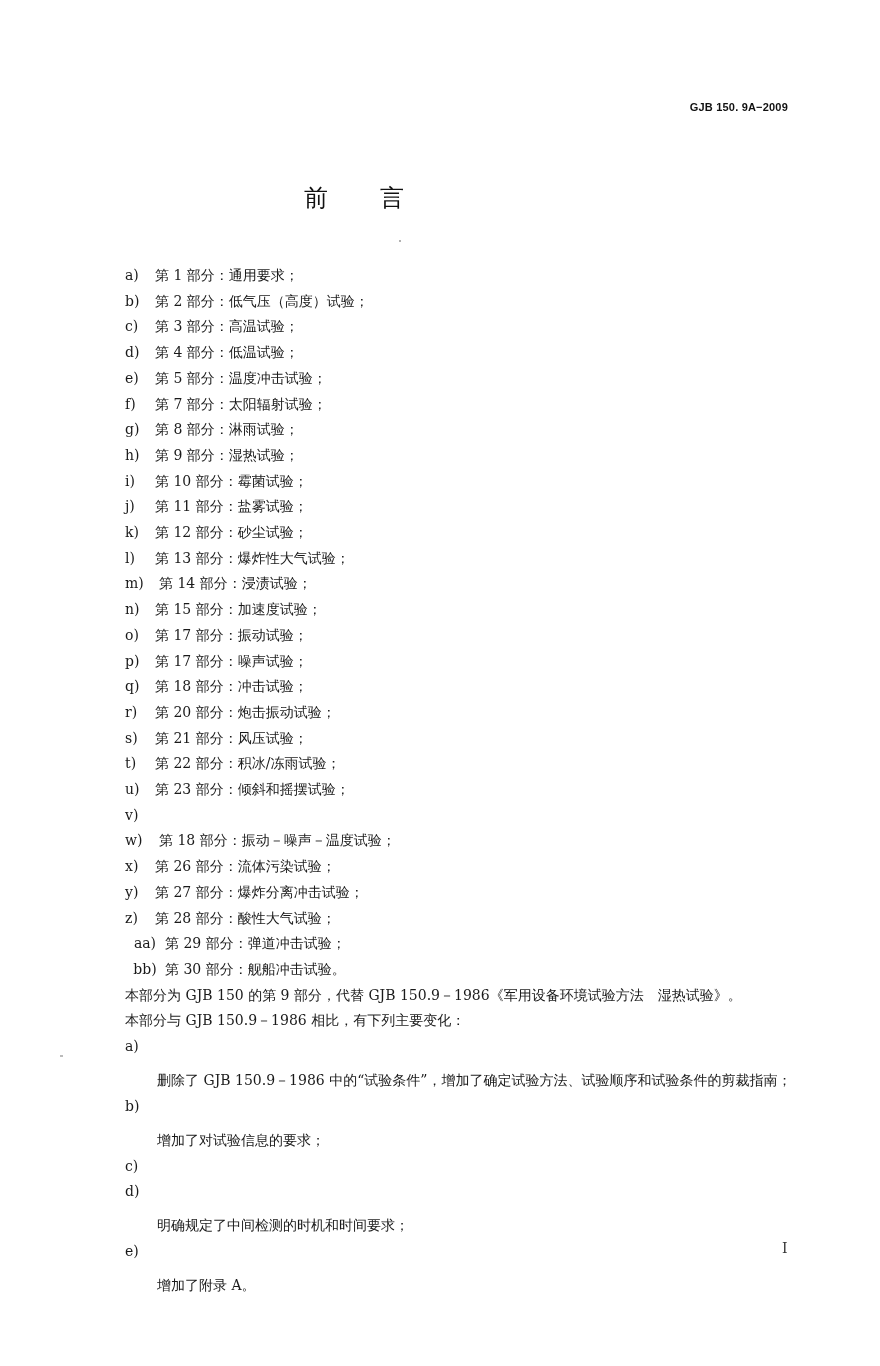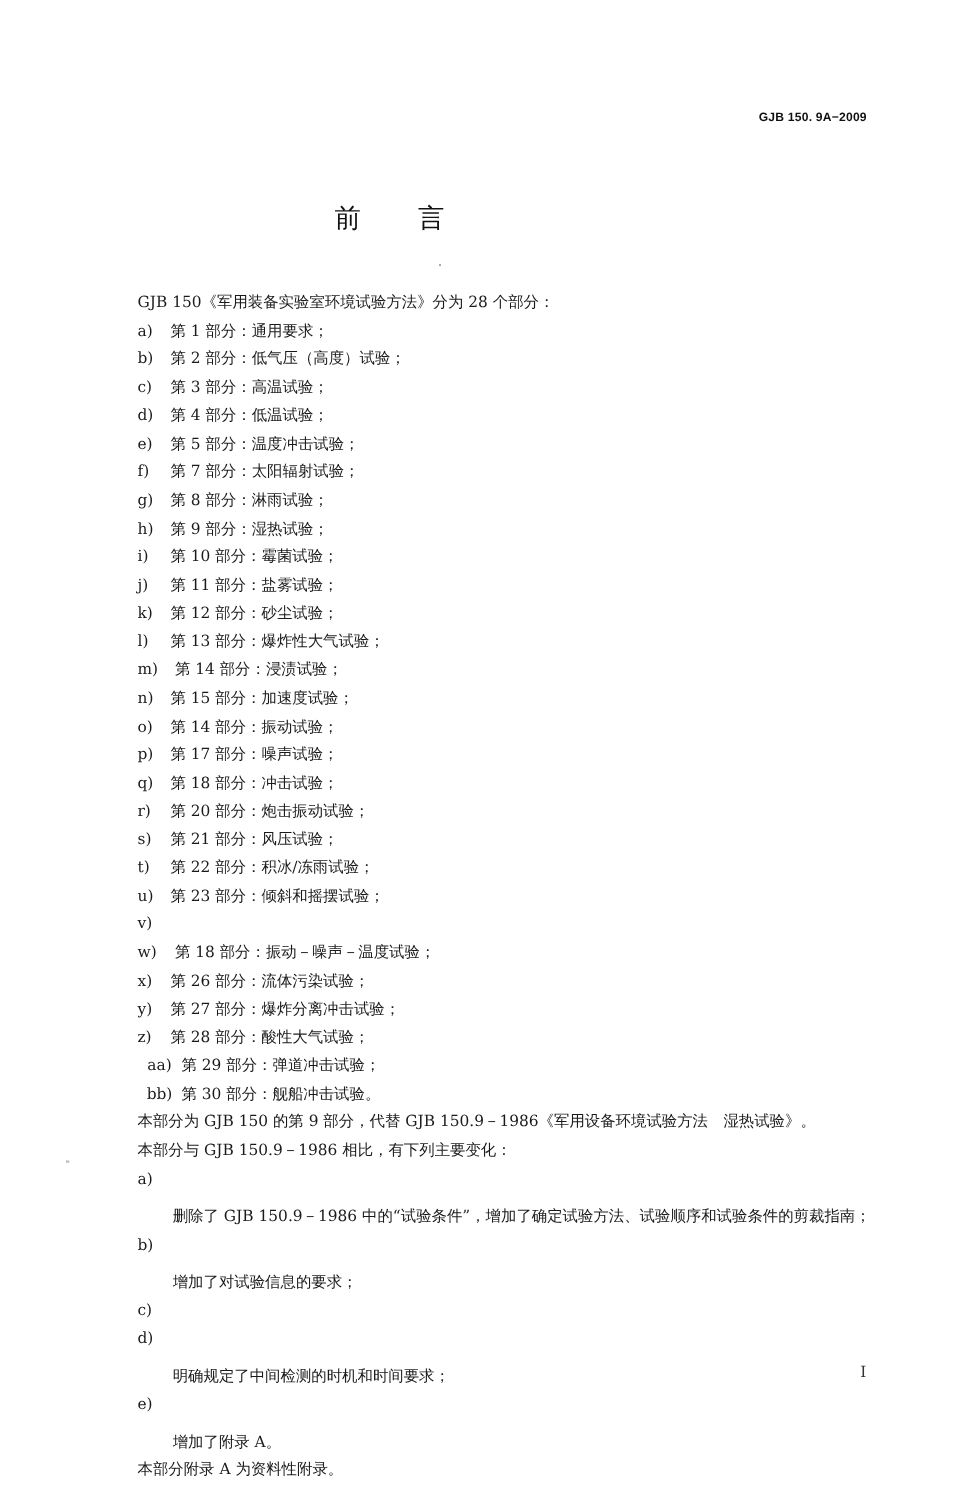--- a/index.html
+++ b/index.html
@@ -41,21 +41,20 @@
 </head>
 <body>
 
 <div class="std-code">GJB 150. 9A−2009</div>
 
 <div class="title">前言</div>
 <div class="dot"></div>
 <div class="margin-mark"></div>
 
 <div class="body">
-  <div class="line">GJB 150《军用装备实验室环境试验方法》分为 28 个部分：</div>
 
   <div>
     <div class="item">
         <span class="lbl">a)</span>
         <span>第 1 部分：通用要求；</span>
       </div>
     <div class="item">
         <span class="lbl">b)</span>
         <span>第 2 部分：低气压（高度）试验；</span>
       </div>
@@ -102,21 +101,21 @@
     <div class="item wide">
         <span class="lbl">m)</span>
         <span>第 14 部分：浸渍试验；</span>
       </div>
     <div class="item">
         <span class="lbl">n)</span>
         <span>第 15 部分：加速度试验；</span>
       </div>
     <div class="item">
         <span class="lbl">o)</span>
-        <span>第 14 部分：振动试验；</span>
+        <span>第 17 部分：振动试验；</span>
       </div>
     <div class="item">
         <span class="lbl">p)</span>
         <span>第 17 部分：噪声试验；</span>
       </div>
     <div class="item">
         <span class="lbl">q)</span>
         <span>第 18 部分：冲击试验；</span>
       </div>
     <div class="item">
@@ -182,16 +181,15 @@
     <div class="change">
         <span class="lbl">d)</span>
         <span class="txt">明确规定了中间检测的时机和时间要求；</span>
       </div>
     <div class="change">
         <span class="lbl">e)</span>
         <span class="txt">增加了附录 A。</span>
       </div>
   </div>
 
-  <div class="line">本部分附录 A 为资料性附录。</div>
 </div>
 
 <div class="page-num">I</div>
 
 </body></html>

